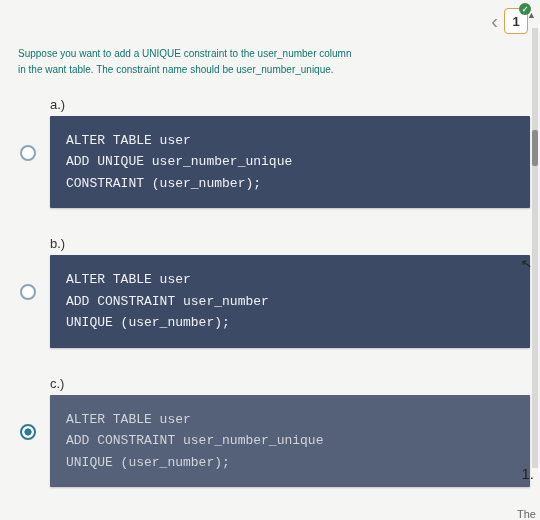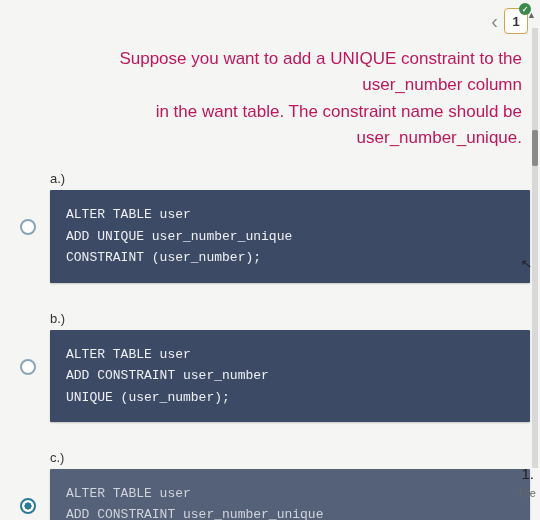--- a/index.html
+++ b/index.html
@@ -56,24 +56,23 @@
       height: 12px;
       font-size: 8px;
       display: flex;
       align-items: center;
       justify-content: center;
     }
     .question-area {
       padding: 6px 18px 10px 18px;
     }
     .question-text {
-      font-size: 17px;
+      font-size: 10px;
       line-height: 1.55;
-      color: #be185d;
-      text-align: right;
+      color: #0f766e;
     }
     .question-prompt {
       font-size: 14.5px;
       color: #2a2a2a;
       margin-top: 16px;
     }
     .options {
       padding: 10px 10px 0 20px;
     }
     .option {
@@ -154,21 +153,21 @@
     .side-num {
       position: absolute;
       right: 6px;
       bottom: 38px;
       font-size: 15px;
       color: #222;
     }
     .side-the {
       position: absolute;
       right: 4px;
-      bottom: 21px;
+      bottom: 0;
       font-size: 11px;
       color: #666;
     }
   </style>
 </head>
 <body>
 
 <div class="page">
 
   <span class="scroll-triangle">▲</span>

